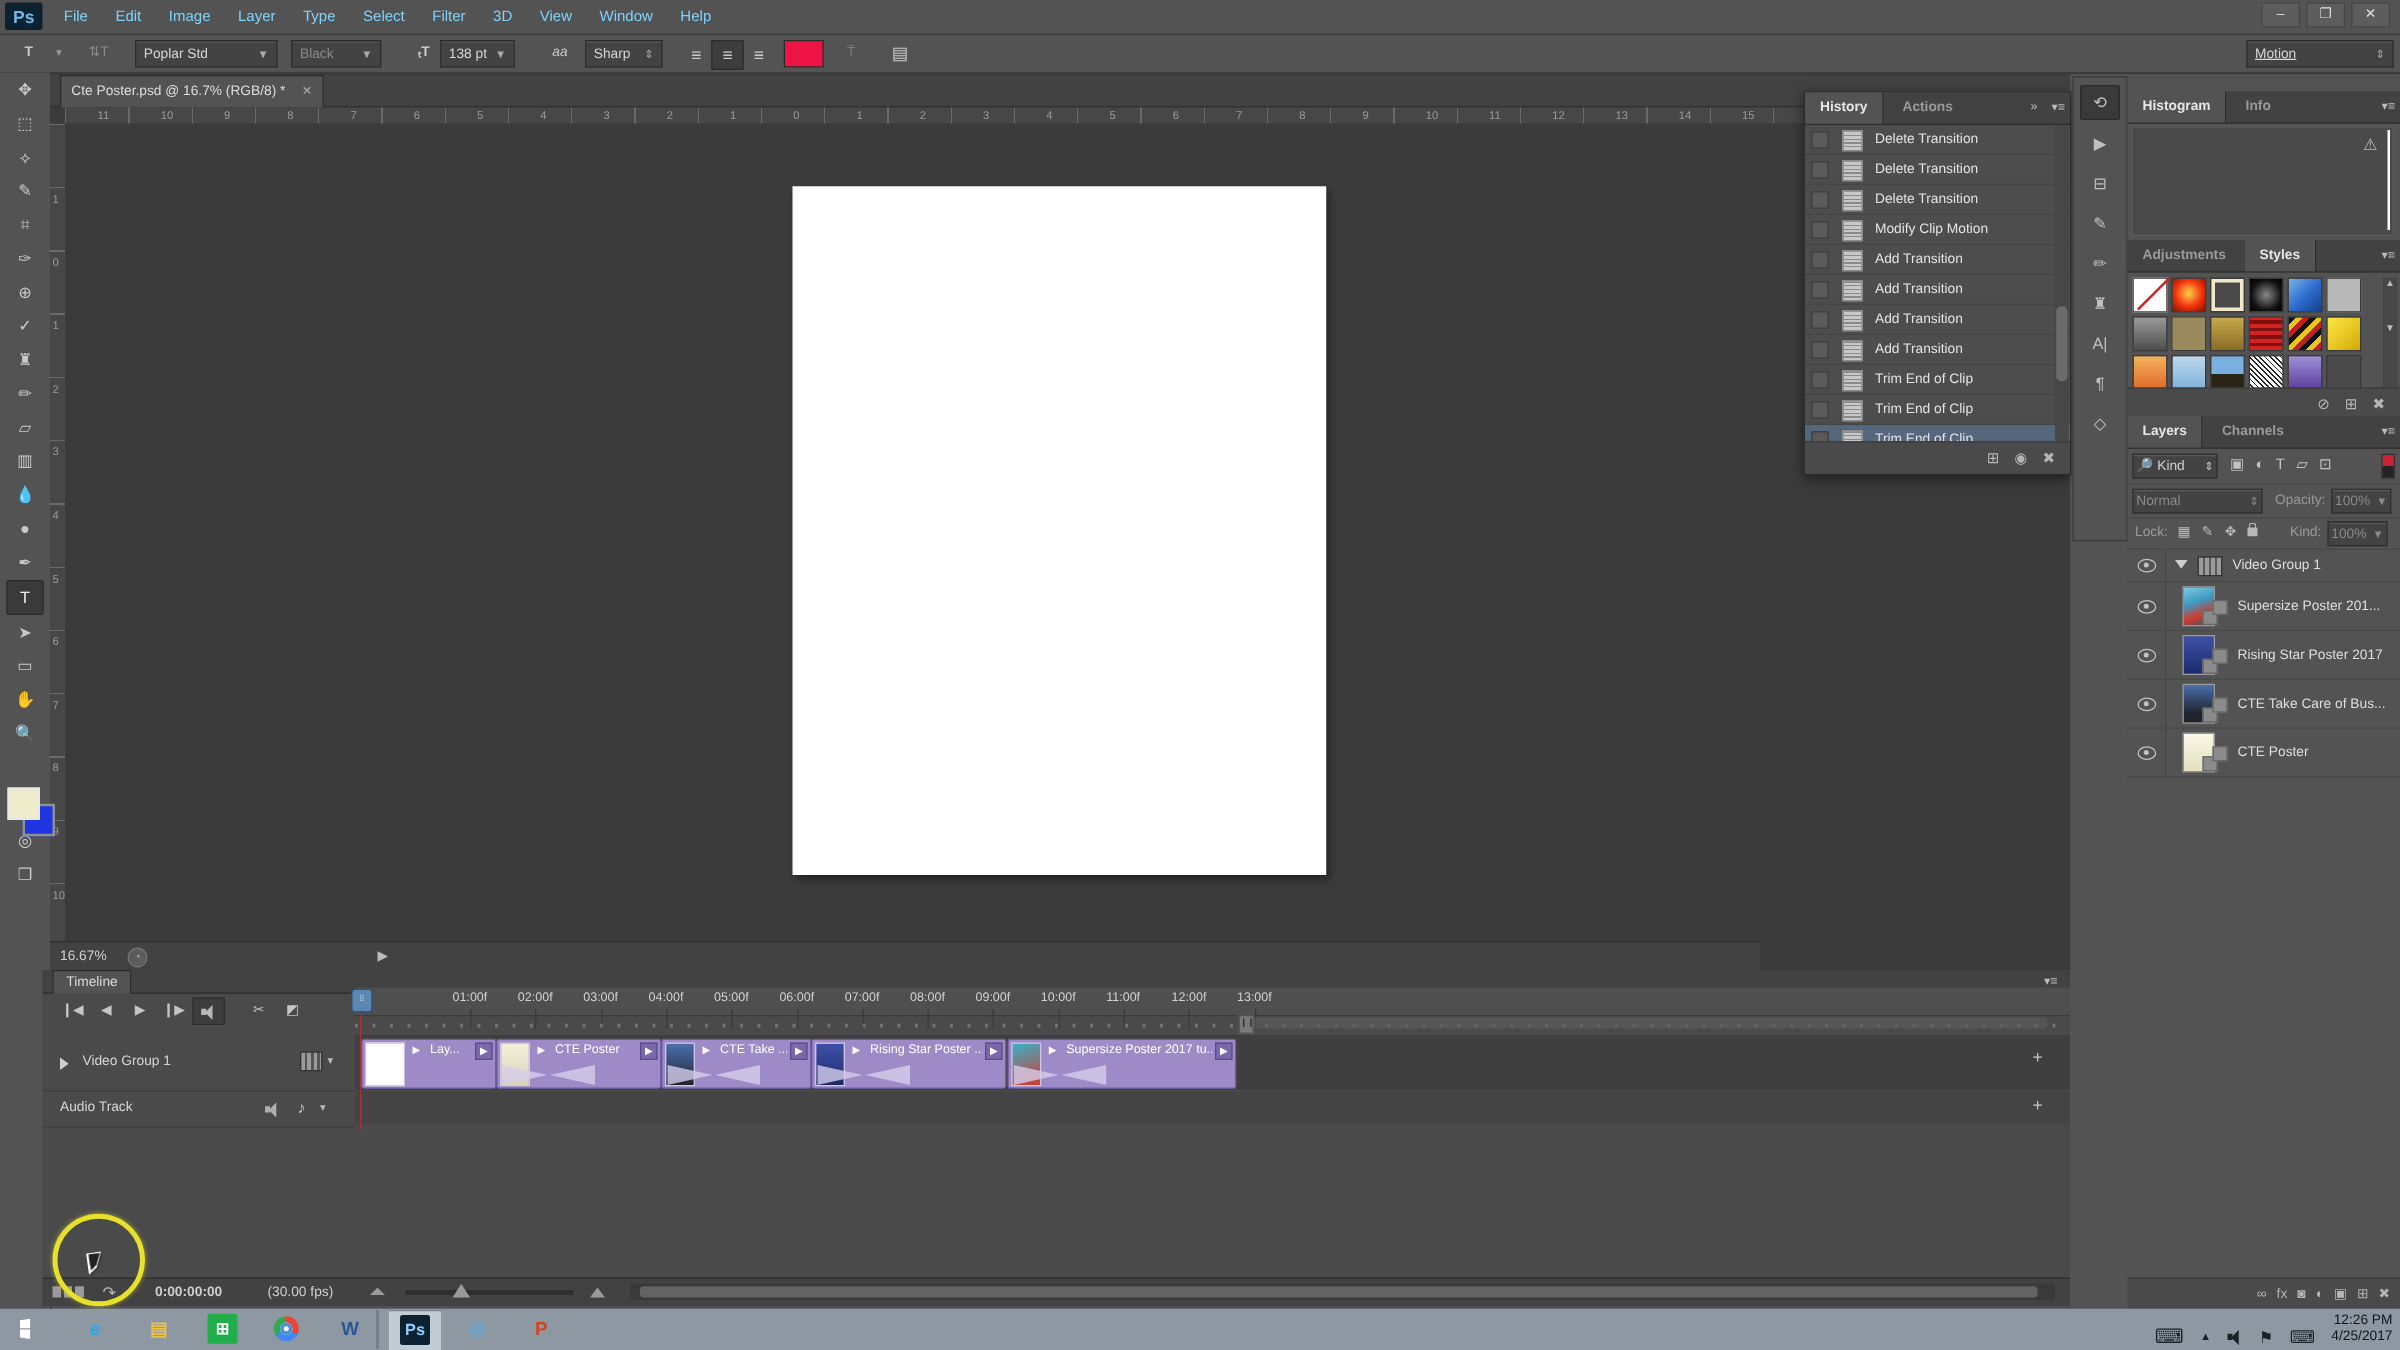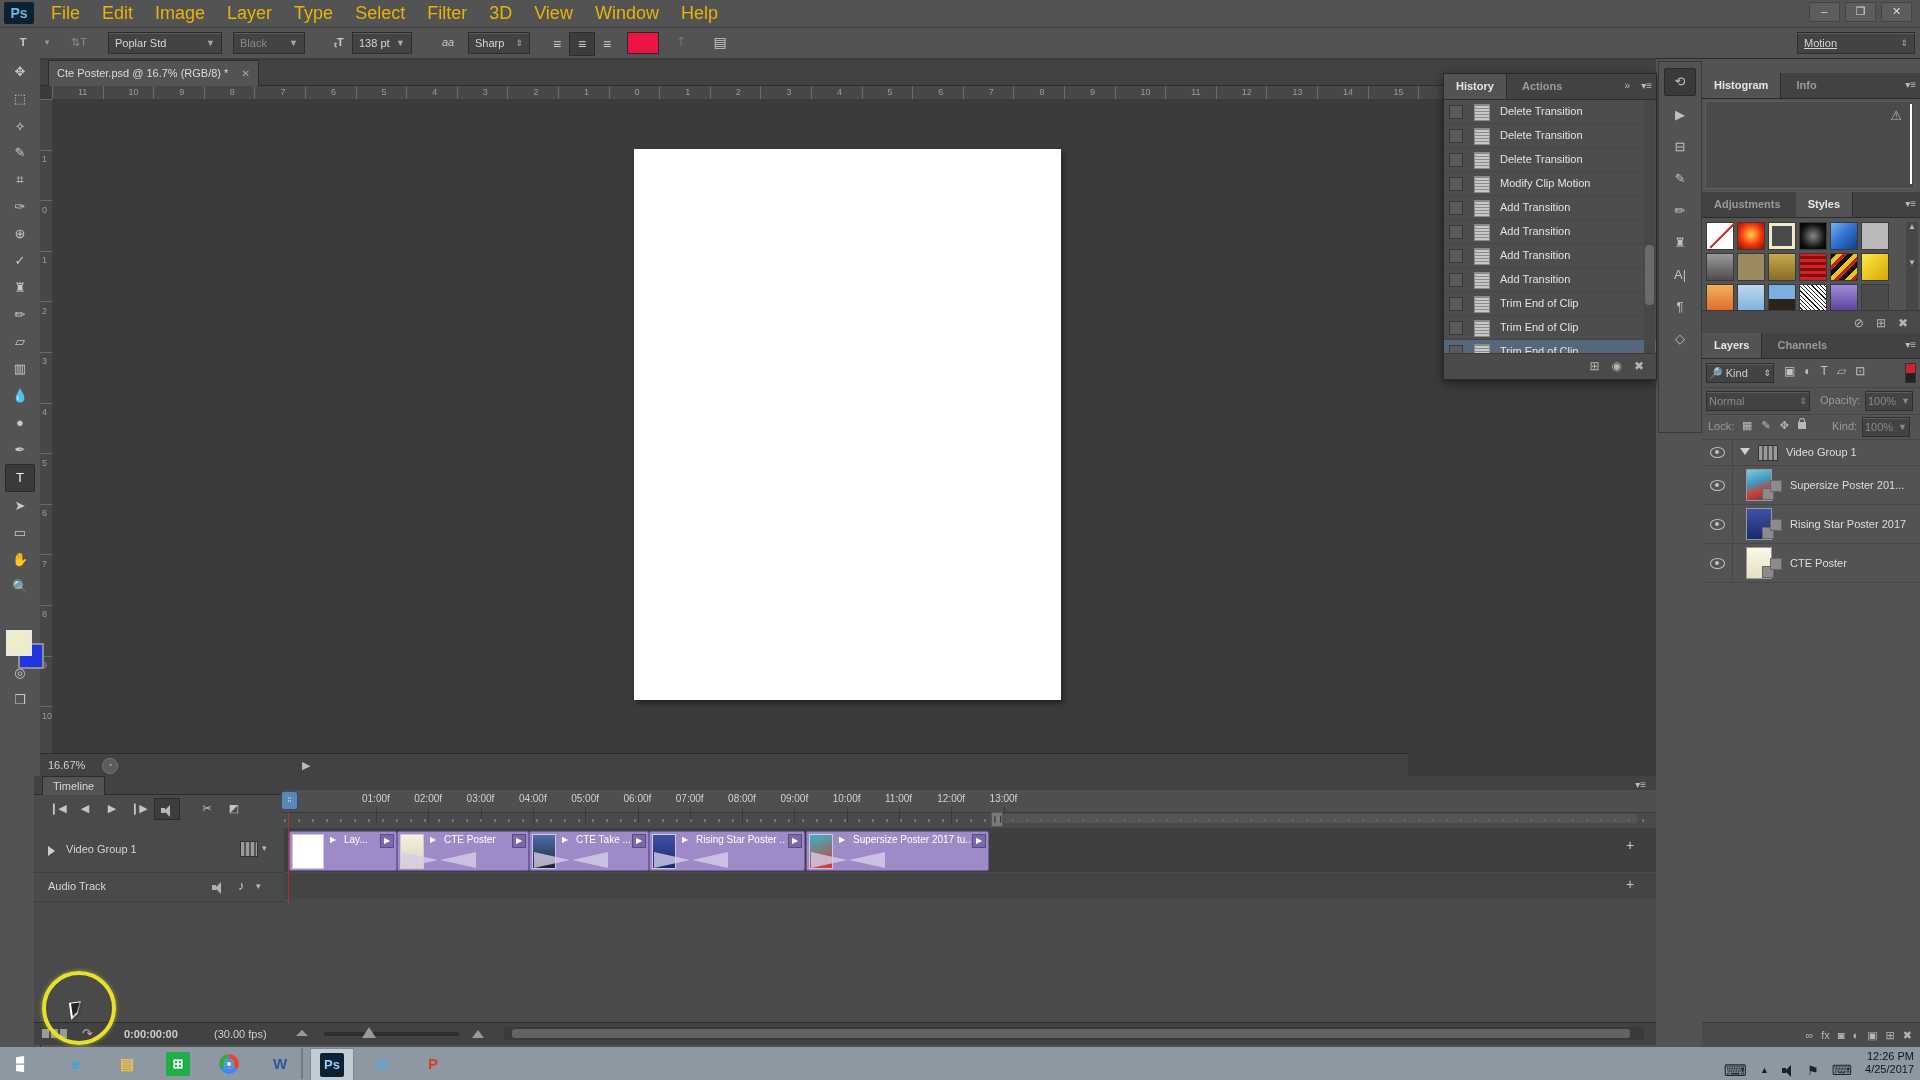--- a/index.html
+++ b/index.html
@@ -4,21 +4,21 @@
 <style>
   html,body{margin:0;padding:0;background:#222;}
   #root{position:relative;width:1920px;height:1080px;background:#535353;
         font-family:"Liberation Sans",sans-serif;color:#d9d9d9;overflow:hidden;
         font-size:11px;-webkit-font-smoothing:antialiased;}
   .abs{position:absolute;}
   
   #menubar{left:0;top:0;width:1920px;height:27px;background:#535353;border-bottom:1px solid #3a3a3a;}
   #ps-logo{left:4px;top:2px;width:30px;height:22px;background:#0d2231;color:#6fb8e8;
            font-weight:bold;font-size:14px;text-align:center;line-height:22px;border-radius:2px;}
-  .menu-item{display:inline-block;padding:0 11px;line-height:26px;font-size:18px;color:#eab308;cursor:default;}
+  .menu-item{display:inline-block;padding:0 11px;line-height:26px;font-size:12px;color:#7dd3fc;cursor:default;}
   #menu-items{left:40px;top:0;height:27px;white-space:nowrap;}
   .winbtn{display:inline-block;width:29px;height:18px;margin-left:2px;background:#5d5d5d;
           border:1px solid #444;color:#ddd;text-align:center;line-height:17px;font-size:11px;}
   #win-controls{right:8px;top:2px;}
   
   #optionsbar{left:0;top:28px;width:1920px;height:30px;background:#535353;border-bottom:1px solid #2c2c2c;}
   .opt{position:absolute;top:4px;height:20px;}
   .dd{background:#434343;border:1px solid #2f2f2f;border-top-color:#292929;color:#d6d6d6;
       line-height:20px;padding:0 6px;box-shadow:inset 0 1px 0 #5c5c5c;}
   .dd .arrow{float:right;color:#aaa;font-size:9px;margin-left:6px;}
@@ -494,20 +494,28 @@
             <div class="vline"></div>
             <div class="eye" style="top: 14px;"></div>
             <div class="lthumb" style="left: 44px; top: 3px; width: 24px; height: 30px; background: linear-gradient(rgb(63, 81, 168), rgb(27, 42, 107));"></div>
             <div class="lsub" style="left: 60px; top: 22px;"></div>
             <div class="lsub" style="left: 68px; top: 14px;"></div>
             <div class="lname" style="left: 88px; top: 13px;">Rising Star Poster 2017</div>
           </div>
           <div class="lrow" style="position: relative; height: 38px;">
             <div class="vline"></div>
             <div class="eye" style="top: 14px;"></div>
+            <div class="lthumb" style="left: 44px; top: 3px; width: 24px; height: 30px; background: linear-gradient(rgb(74, 111, 174) 0%, rgb(32, 36, 44) 75%);"></div>
+            <div class="lsub" style="left: 60px; top: 22px;"></div>
+            <div class="lsub" style="left: 68px; top: 14px;"></div>
+            <div class="lname" style="left: 88px; top: 13px;">CTE Take Care of Bus...</div>
+          </div>
+          <div class="lrow" style="position: relative; height: 38px;">
+            <div class="vline"></div>
+            <div class="eye" style="top: 14px;"></div>
             <div class="lthumb" style="left: 44px; top: 3px; width: 24px; height: 30px; background: linear-gradient(rgb(251, 248, 232), rgb(228, 224, 192));"></div>
             <div class="lsub" style="left: 60px; top: 22px;"></div>
             <div class="lsub" style="left: 68px; top: 14px;"></div>
             <div class="lname" style="left: 88px; top: 13px;">CTE Poster</div>
           </div>
         </div>
     </div>
   </div>
 
   <div id="layers-footer" class="abs"><span>∞</span><span>fx</span><span>◙</span><span>◐</span><span>▣</span><span>⊞</span><span>✖</span></div>

